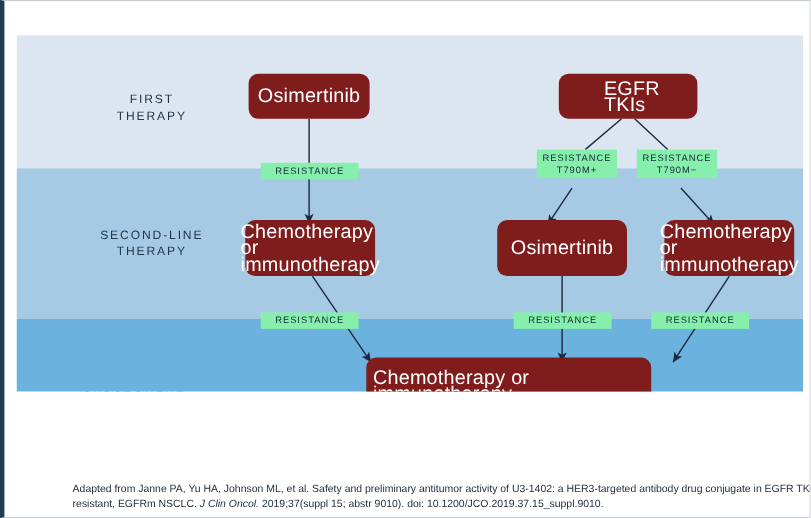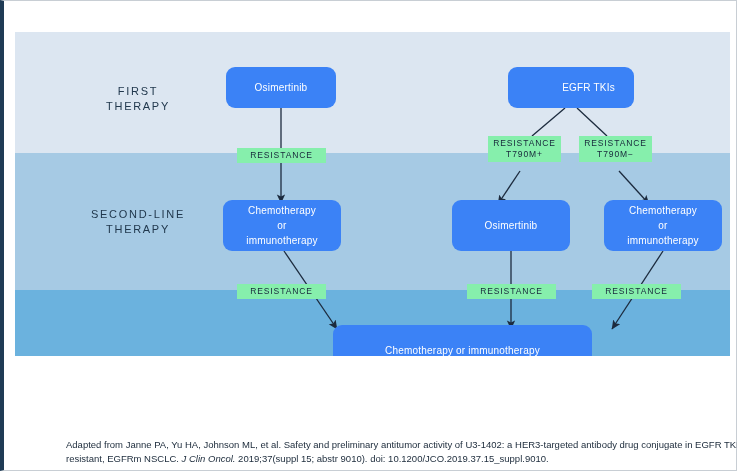--- a/index.html
+++ b/index.html
@@ -87,28 +87,27 @@
     line-height: 15px;
     letter-spacing: 1.7px;
     color: #21384d;
     white-space: pre-line;
   }
 
   
   .node {
     position: absolute;
     box-sizing: border-box;
-    background: #3b82f6;
+    background: #7f1d1d;
     border-radius: 9px;
     color: #ffffff;
     display: flex;
     align-items: center;
     justify-content: center;
-    text-align: center;
-    font-size: 10px;
+    font-size: 18px;
     line-height: 15px;
     letter-spacing: 0.2px;
     white-space: pre-line;
     padding: 2px 6px;
   }
 
   
   .tag {
     position: absolute;
     background: #86efac;

